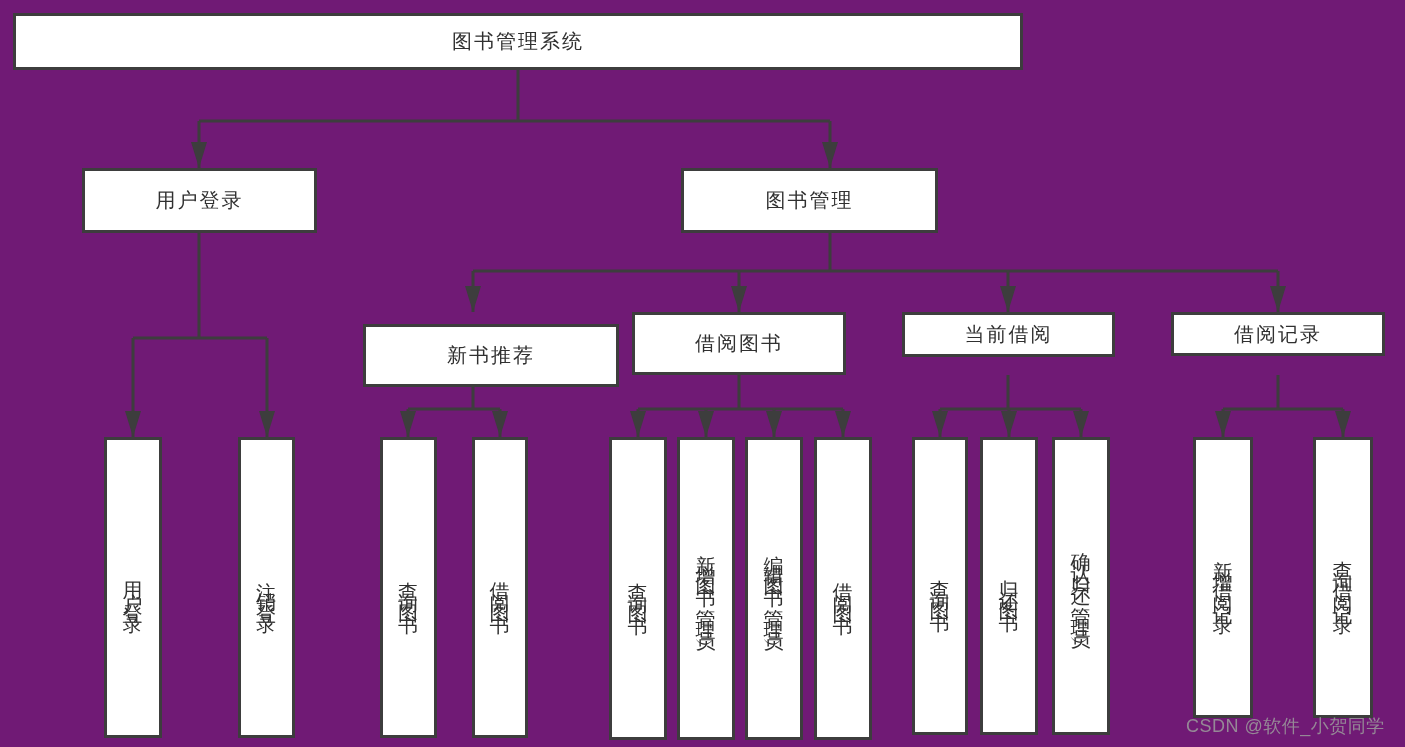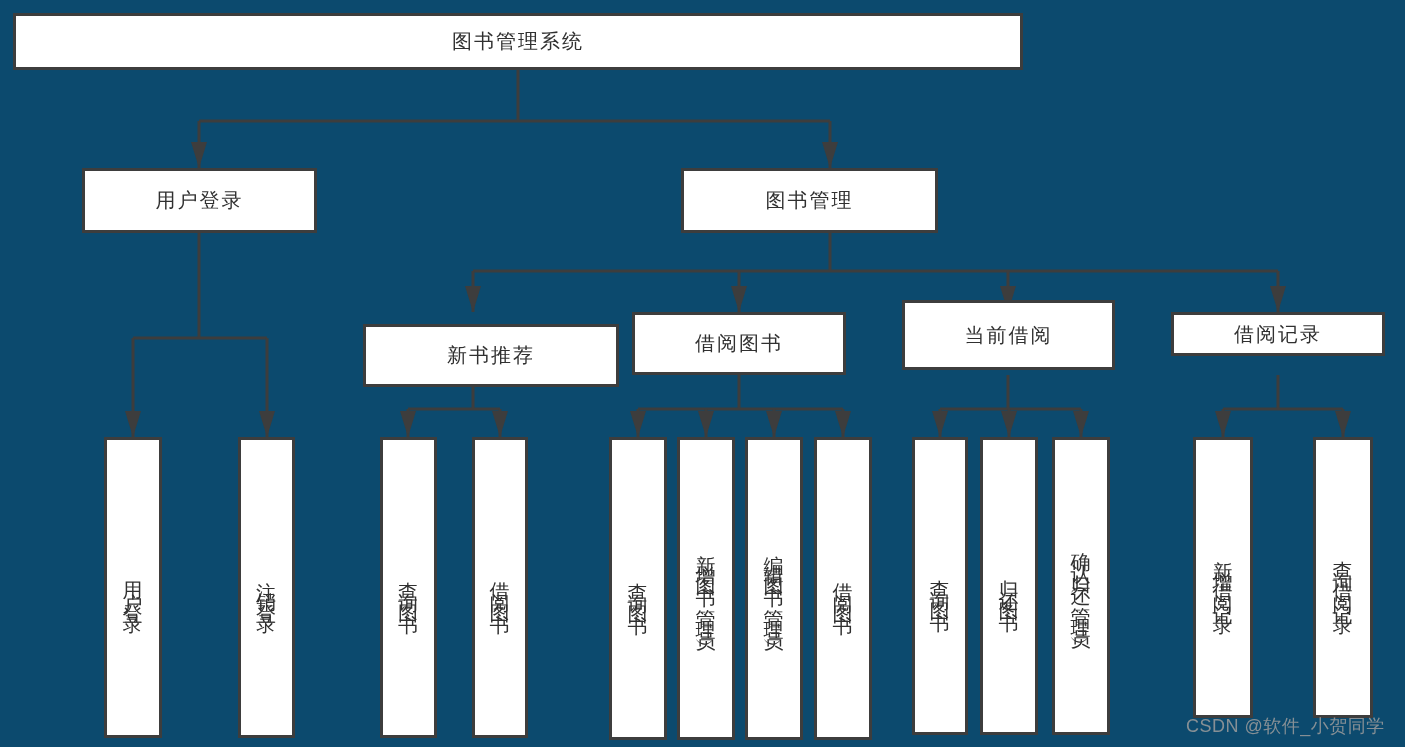--- a/index.html
+++ b/index.html
@@ -5,21 +5,21 @@
   :root{
     --line:#3d3d3d;
     --text:#303030;
     --wm:#9c9c9c;
   }
   html,body{margin:0;padding:0;background:#ffffff;}
   body{font-family:"Liberation Sans","DejaVu Sans",sans-serif;color:var(--text);}
   .stage{
     position:relative;
     width:1405px;height:747px;
-    background:#0c4a6e;
+    background:#701a75;
     overflow:hidden;
   }
   .wires{position:absolute;left:0;top:0;width:1405px;height:747px;}
   .node{
     position:absolute;
     box-sizing:border-box;
     border:3px solid var(--line);
     background:#ffffff;
     display:flex;align-items:center;justify-content:center;
     font-size:20px;letter-spacing:2px;
@@ -105,21 +105,21 @@
     </g>
   </svg>
 
   <div class="node" style="left:13px;top:13px;width:1010px;height:57px;">图书管理系统</div>
 
   <div class="node" style="left:82px;top:168px;width:235px;height:65px;">用户登录</div>
   <div class="node" style="left:681px;top:168px;width:257px;height:65px;">图书管理</div>
 
   <div class="node" style="left:363px;top:324px;width:256px;height:63px;">新书推荐</div>
   <div class="node" style="left:632px;top:312px;width:214px;height:63px;">借阅图书</div>
-  <div class="node" style="left:902px;top:300px;width:213px;height:70px;">当前借阅</div>
+  <div class="node" style="left:902px;top:312px;width:213px;height:45px;">当前借阅</div>
   <div class="node" style="left:1171px;top:312px;width:214px;height:44px;">借阅记录</div>
 
   <div class="leaf" style="left:104px;top:437px;width:58px;height:301px;">
     <span>用户登录</span>
   </div>
   <div class="leaf" style="left:238px;top:437px;width:57px;height:301px;">
     <span>注销登录</span>
   </div>
 
   <div class="leaf" style="left:380px;top:437px;width:57px;height:301px;">

